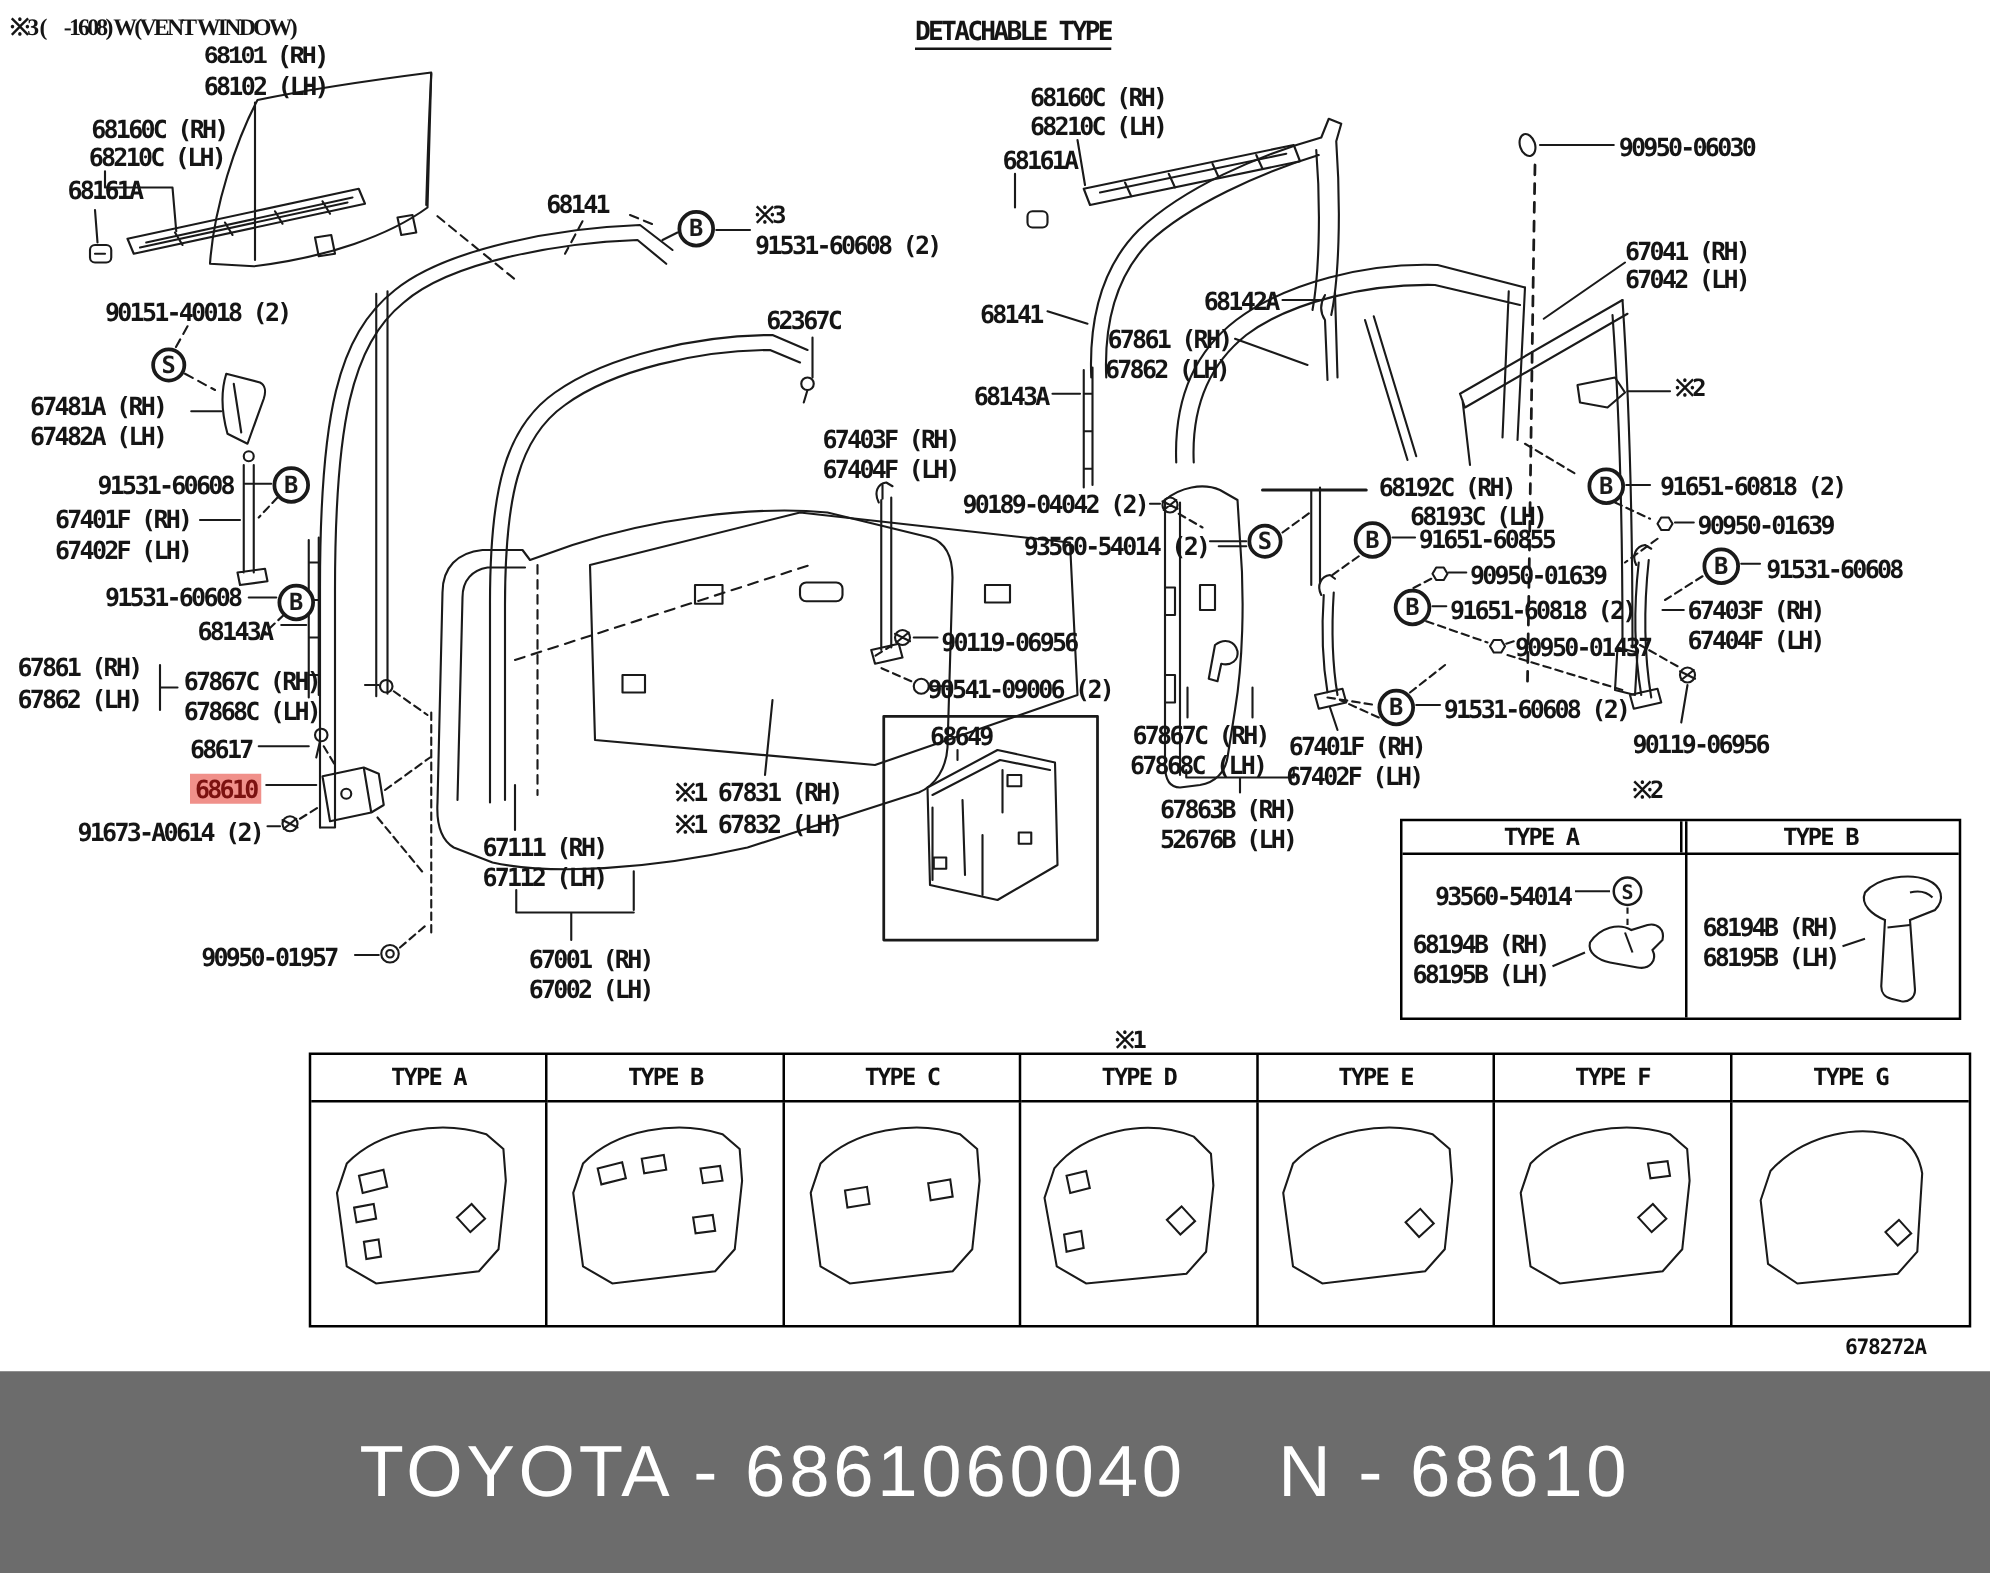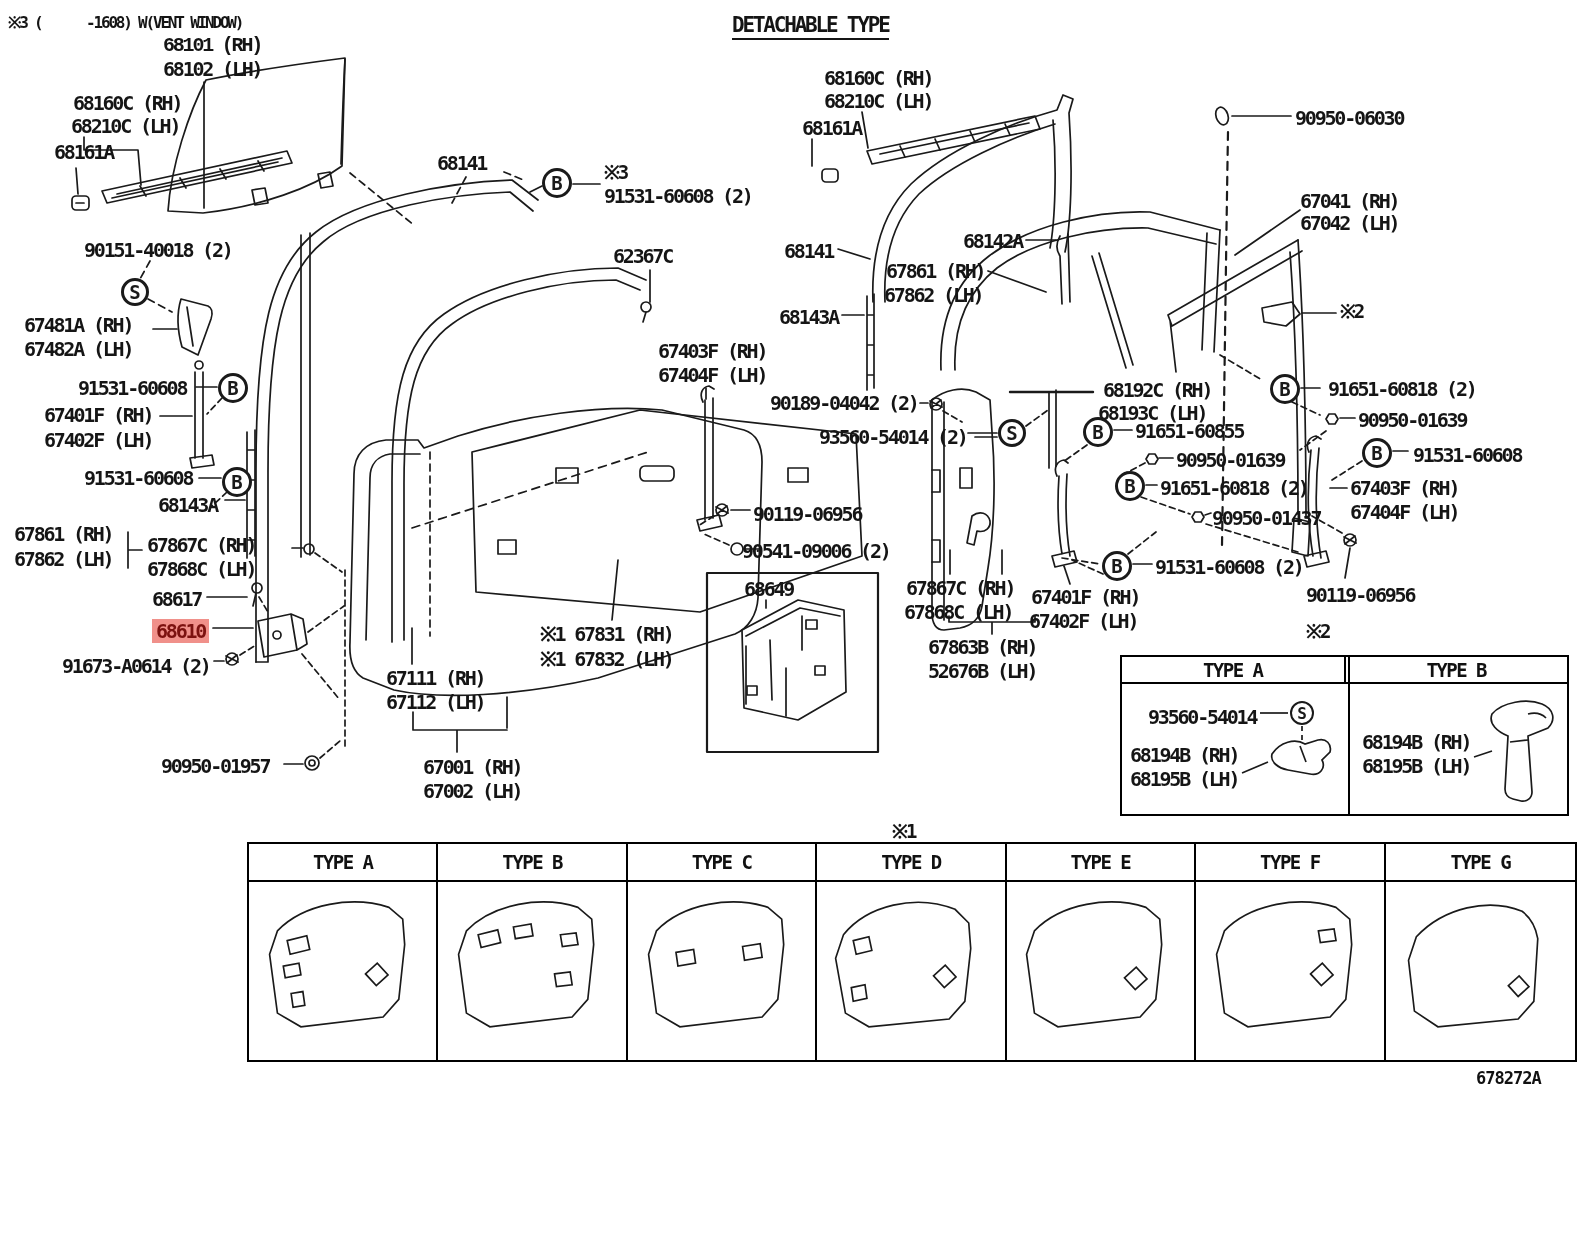--- a/index.html
+++ b/index.html
@@ -191,21 +191,21 @@
     <path d="M1393,451 H1408 M1133,564 H1152"></path>
     <circle cx="1350" cy="540" r="6"></circle>
     <path d="M1344,537 L1356,543 M1345,544 L1355,536"></path>
     <path d="M1350,548 L1345,578"></path>
     <path stroke-dasharray="6 4" d="M1087,445 L1063,462 M1141,497 L1190,514 M1362,461 L1332,480 M1292,402 L1320,415 M1326,431 L1300,450 M1145,463 L1124,474 M1206,524 L1298,552 M1128,554 L1156,532 M1103,574 L1072,560 M1342,533 L1312,516 M1220,355 L1262,380 M1062,558 L1100,564"></path>
 
     <path d="M968,433 H997"></path>
   </svg>
 
   <div id="labels">
-      <div class="lbl" style="left: 8px; top: 12px; font-size: 16px;">※3 (      -1608) W(VENT WINDOW)</div>
+      <div class="lbl" style="left: 8px; top: 12px; font-size: 19px; font-family: Liberation Serif, serif;">※3 (      -1608) W(VENT WINDOW)</div>
       <div class="lbl" style="left: 163px; top: 35px; font-family: Liberation Mono, monospace;">68101 (RH)</div>
       <div class="lbl" style="left: 163px; top: 58px;">68102 (LH)</div>
       <div class="lbl" style="left: 73px; top: 92px;">68160C (RH)</div>
       <div class="lbl" style="left: 71px; top: 115px;">68210C (LH)</div>
       <div class="lbl" style="left: 54px; top: 141px;">68161A</div>
       <div class="lbl" style="left: 84px; top: 239px;">90151-40018 (2)</div>
       <div class="lbl" style="left: 24px; top: 314px;">67481A (RH)</div>
       <div class="lbl" style="left: 24px; top: 338px;">67482A (LH)</div>
       <div class="lbl" style="left: 78px; top: 377px;">91531-60608</div>
       <div class="lbl" style="left: 44px; top: 404px;">67401F (RH)</div>
@@ -240,21 +240,21 @@
       <div class="lbl" style="left: 824px; top: 90px;">68210C (LH)</div>
       <div class="lbl" style="left: 802px; top: 117px;">68161A</div>
       <div class="lbl" style="left: 784px; top: 240px;">68141</div>
       <div class="lbl" style="left: 963px; top: 230px;">68142A</div>
       <div class="lbl" style="left: 886px; top: 260px;">67861 (RH)</div>
       <div class="lbl" style="left: 884px; top: 284px;">67862 (LH)</div>
       <div class="lbl" style="left: 779px; top: 306px;">68143A</div>
       <div class="lbl" style="left: 770px; top: 392px;">90189-04042 (2)</div>
       <div class="lbl" style="left: 819px; top: 426px;">93560-54014 (2)</div>
       <div class="lbl" style="left: 1103px; top: 379px;">68192C (RH)</div>
-      <div class="lbl" style="left: 1098px; top: 402px; text-align: right;">68193C (LH)</div>
+      <div class="lbl" style="left: 1128px; top: 402px; text-align: right;">68193C (LH)</div>
       <div class="lbl" style="left: 1135px; top: 420px;">91651-60855</div>
       <div class="lbl" style="left: 1176px; top: 449px;">90950-01639</div>
       <div class="lbl" style="left: 1295px; top: 107px;">90950-06030</div>
       <div class="lbl" style="left: 1300px; top: 190px;">67041 (RH)</div>
       <div class="lbl" style="left: 1300px; top: 212px;">67042 (LH)</div>
       <div class="lbl" style="left: 1340px; top: 300px; font-size: 19px;">※2</div>
       <div class="lbl" style="left: 1328px; top: 378px;">91651-60818 (2)</div>
       <div class="lbl" style="left: 1358px; top: 409px;">90950-01639</div>
       <div class="lbl" style="left: 1413px; top: 444px;">91531-60608</div>
       <div class="lbl" style="left: 1160px; top: 477px;">91651-60818 (2)</div>
@@ -355,14 +355,18 @@
     </div>
     <div class="bc">
       <svg width="186" height="176" viewBox="0 0 190 178" fill="none" stroke="#1a1a1a" stroke-width="1.7">
         <path d="M30,54 C58,24 104,14 138,28 C146,34 152,44 154,56 L150,120 L134,138 L52,146 L28,130 L22,78 Z"></path>
         <path d="M124,104 l11,-10 l10,11 l-11,10 Z"></path>
       </svg>
     </div>
   </div>
 
   <div class="code-note">678272A</div>
+  <div class="banner">
+    <span>TOYOTA - 6861060040</span>
+    <span>N - 68610</span>
+  </div>
 
 </div>
 
 </body></html>

